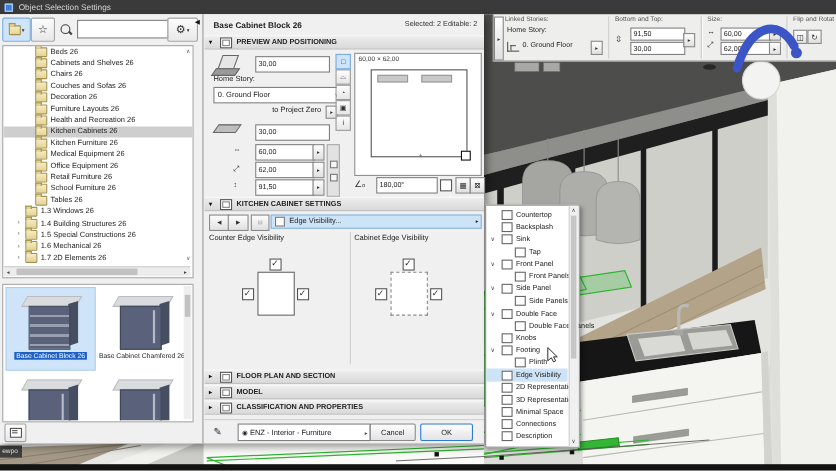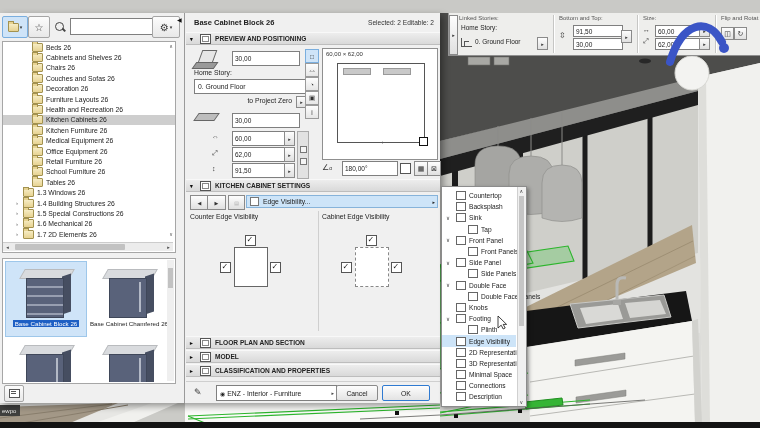--- a/index.html
+++ b/index.html
@@ -200,20 +200,24 @@
       </g>
       <rect x="395" y="8" width="4" height="4" fill="#111"></rect>
       <line x1="360" y1="16" x2="440" y2="12" stroke="#5a5a58" stroke-width="0.8"></line>
     </svg>
   </div>
   <div class="abs" id="viewportTag">
       <span>ewpo</span>
     </div>
   <div class="abs" id="bottomBar"></div>
 
+  <div class="abs" id="titleBar">
+    <span id="appIcon"></span>
+    <span id="winTitle">Object Selection Settings</span>
+  </div>
 
   <div class="abs" id="infoBar">
     <div class="sbtn" style="left:0;top:2px;width:7px;height:38px;">▸</div>
     <div class="iblabel" style="left:10px;top:2px;">Linked Stories:</div>
     <div class="ibtext" style="left:12px;top:11px;">Home Story:</div>
     <div class="stairs" style="left:12px;top:25px;"></div>
     <div class="ibtext" style="left:26px;top:25px;">0. Ground Floor</div>
     <div class="sbtn" style="left:88px;top:24px;width:9px;height:11px;">▸</div>
     <div class="ibdiv" style="left:104px;"></div>
     <div class="iblabel" style="left:110px;top:2px;">Bottom and Top:</div>

